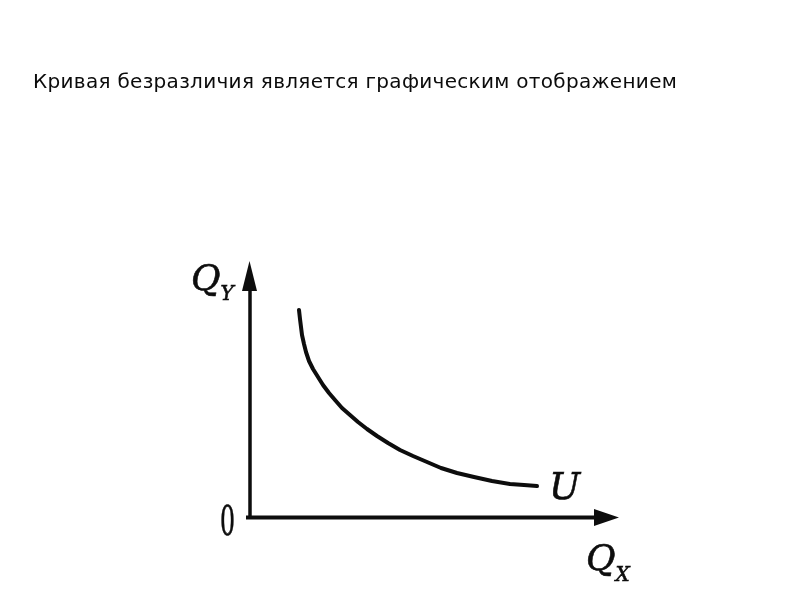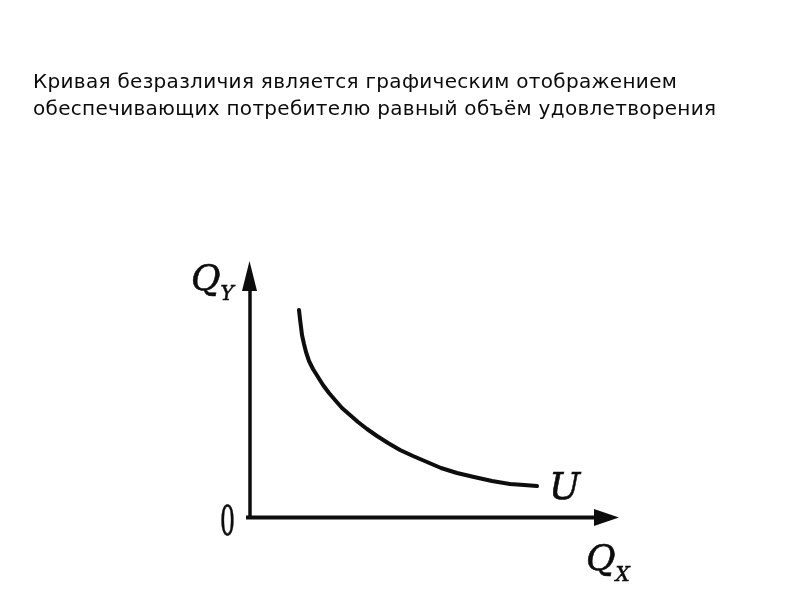--- a/index.html
+++ b/index.html
@@ -18,20 +18,21 @@
     overflow: hidden;
   }
   .intro {
     position: absolute;
     left: 33px;
     top: 68px;
     font-size: 20px;
     line-height: 27px;
     letter-spacing: 0.3px;
     color: #0b0b0b;
+    text-align: right;
   }
   .intro .line {
     white-space: nowrap;
   }
   svg.figure {
     position: absolute;
     left: 0;
     top: 0;
   }
   .figure .ink {
@@ -52,21 +53,20 @@
     font-style: italic;
   }
 </style>
 </head>
 <body>
 
 <div class="slide">
 
   <div class="intro">
     <div class="line">Кривая безразличия является графическим отображением</div>
-    <div class="line">обеспечивающих потребителю равный объём удовлетворения</div>
   </div>
 
   <svg class="figure" width="800" height="600" viewBox="0 0 800 600">
 
     <line class="ink" x1="250" y1="272" x2="250" y2="519" stroke-width="3.5"></line>
     <polygon class="solid" points="249.5,261 242,291 257,291"></polygon>
 
     <line class="ink" x1="246" y1="517.5" x2="600" y2="517.5" stroke-width="4"></line>
     <polygon class="solid" points="619,517.5 594,509 594,526"></polygon>
 

